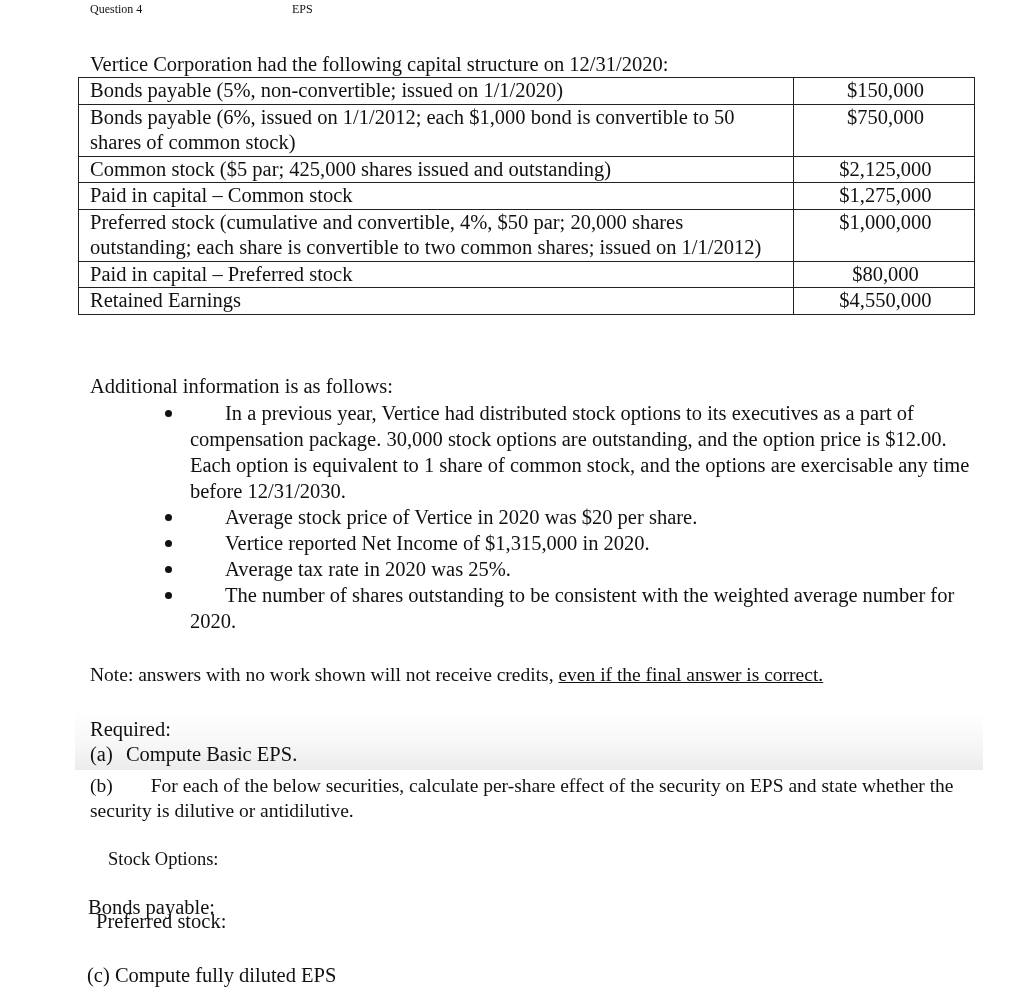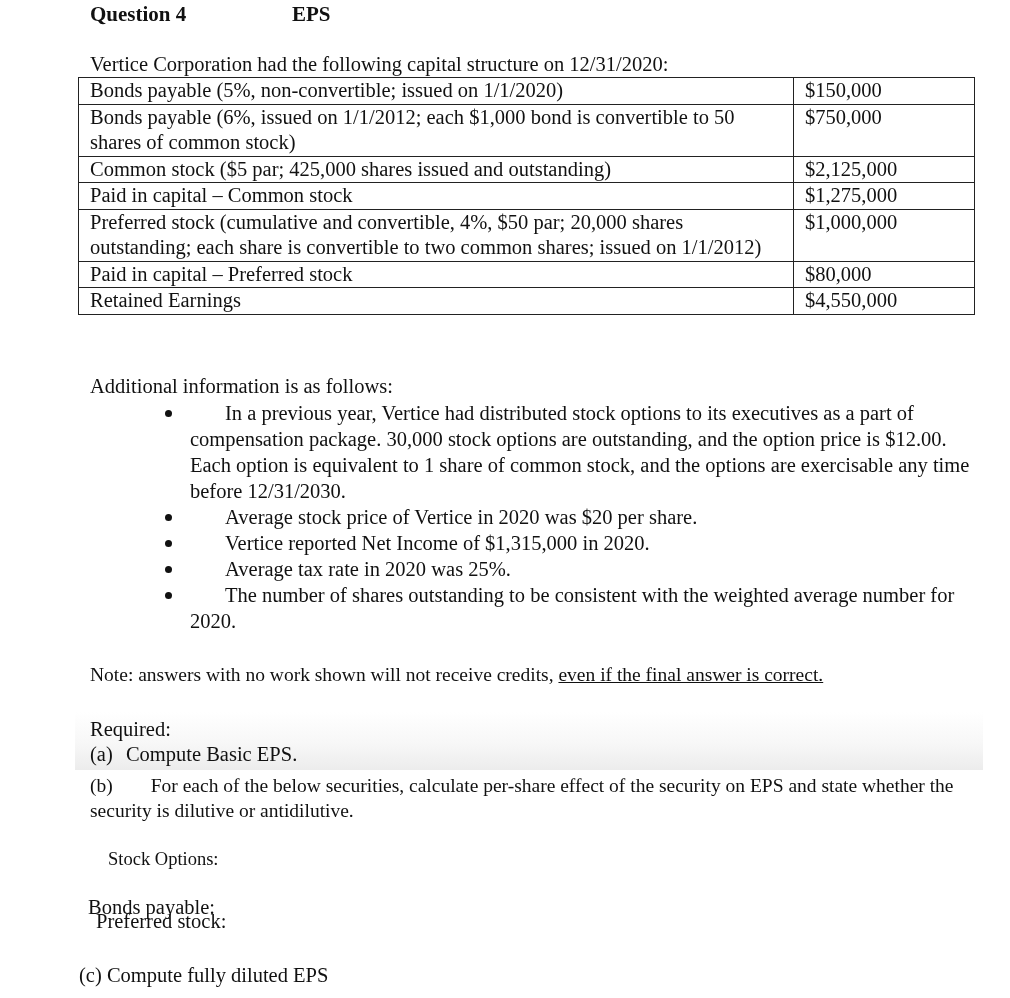--- a/index.html
+++ b/index.html
@@ -2,30 +2,30 @@
 <html><head>
 <meta charset="utf-8">
 <style>
   html, body { margin: 0; padding: 0; background: #ffffff; }
   body {
     width: 1010px; height: 998px; position: relative; overflow: hidden;
     font-family: "Liberation Serif", "DejaVu Serif", serif;
     color: #111111;
   }
   .abs { position: absolute; white-space: nowrap; }
-  .heading { font-weight: bold; font-size: 21px; text-align: center; }
+  .heading { font-weight: normal; font-size: 12px; text-align: center; }
   .t20 { font-size: 20.5px; line-height: 26px; }
   .t19 { font-size: 19.5px; line-height: 25px; }
 
   table.cap {
     position: absolute; left: 78px; top: 77px; width: 897px;
     border-collapse: collapse; font-size: 20.5px; line-height: 25.5px;
   }
   table.cap td { border: 1.5px solid #222; padding: 0 6px 0 11px; vertical-align: top; margin-left: 20px; }
-  table.cap td.val { width: 162px; text-align: left; padding-right: 8px; white-space: nowrap; }
+  table.cap td.val { width: 162px; text-align: center; padding-right: 8px; white-space: nowrap; }
   table.cap td.desc { width: 705px; }
 
   .bullets { position: absolute; left: 190px; top: 400px; width: 780px; font-size: 20.5px; line-height: 26px; }
   .bullet-item { position: relative; text-indent: 35px; }
   .bullet-dot {
     position: absolute; left: -25px; top: 10px; width: 7px; height: 7px;
     border-radius: 50%; background: #111; text-indent: 0;
   }
 
   .req-band {
@@ -112,13 +112,13 @@
 </div>
 
 <div class="abs t19" style="left:90px; top:773px; width:880px; white-space:normal;">
   <span>(b)</span><span style="display:inline-block; width:38px;"></span><span>For each of the below securities, calculate per-share effect of the security on EPS and state whether the security is dilutive or antidilutive.</span>
 </div>
 
 <div class="abs" style="left:108px; top:849px; font-size:18.5px; font-family:'Liberation Serif', serif;">Stock Options:</div>
 <div class="abs t20" style="left:88px; top:882px;margin-top:12px;">Bonds payable:</div>
 <div class="abs t20" style="left:96px; top:908px;">Preferred stock:</div>
 
-<div class="abs t20" style="left:79px; top:962px;">(c) Compute fully diluted EPS</div>
+<div class="abs t20" style="left:87px; top:962px;">(c) Compute fully diluted EPS</div>
 
 </body></html>

